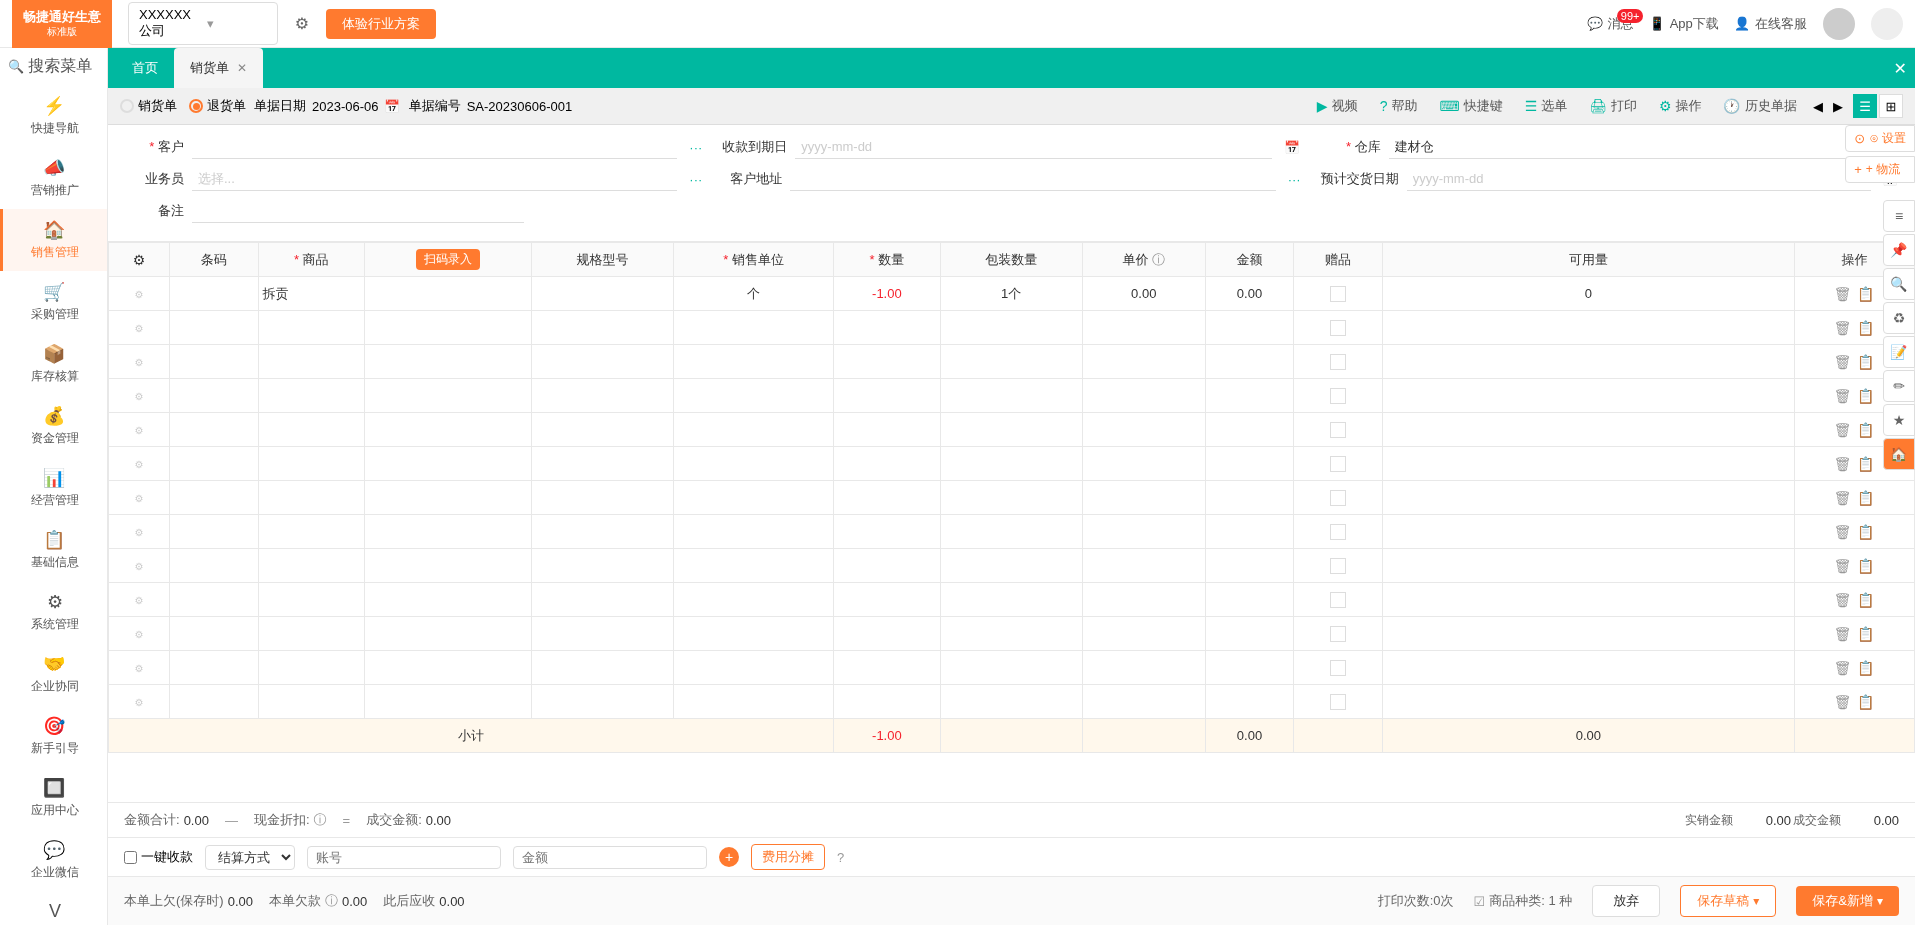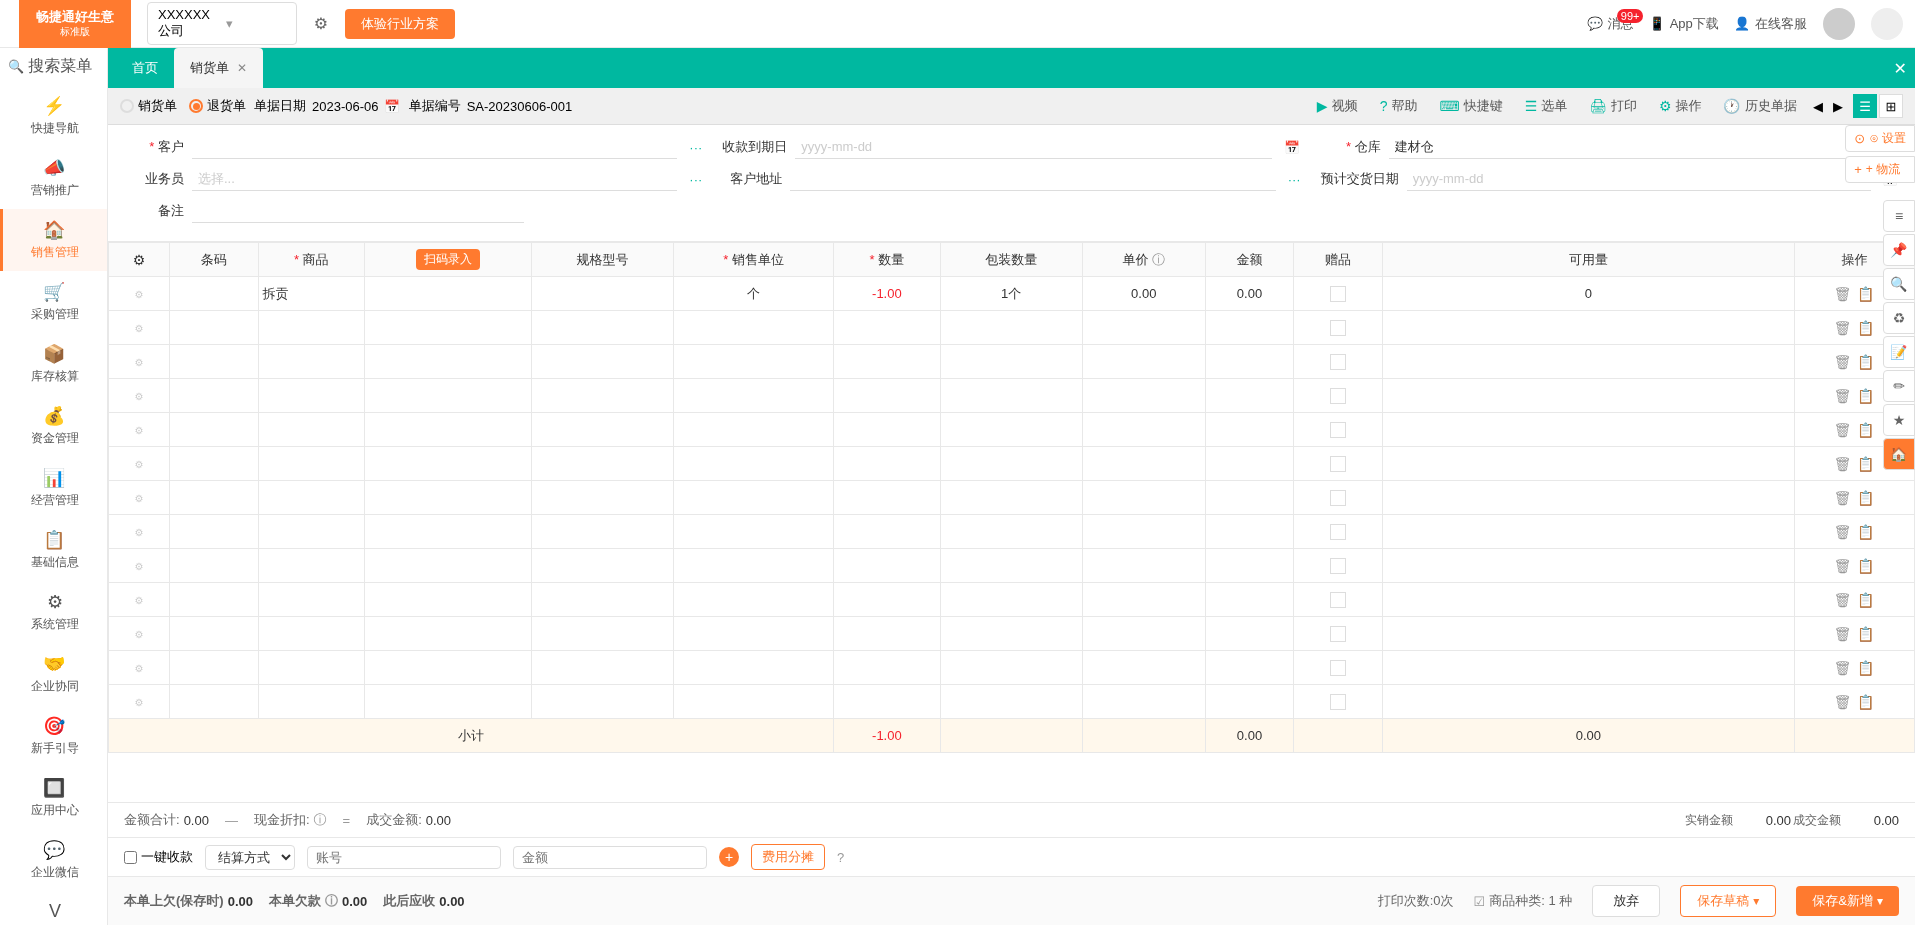--- a/index.html
+++ b/index.html
@@ -4,23 +4,23 @@
   <style>
     * { box-sizing: border-box; margin: 0; padding: 0; font-family: 'Microsoft YaHei', Arial, sans-serif; font-size: 13px; }
     body { background: #f5f5f5; width: 1915px; min-height: 925px; overflow-x: hidden; }
 
     
     .top-header {
       display: flex; align-items: center; background: #fff; height: 48px;
       padding: 0 12px; border-bottom: 1px solid #e8e8e8; position: relative;
     }
     .brand-logo {
-      width: 112px; display: flex; flex-direction: column; align-items: center;
+      width: 100px; display: flex; flex-direction: column; align-items: center;
       justify-content: center; background: #ff7a2f; color: #fff; height: 48px;
-      font-size: 11px; line-height: 1.3; padding: 4px; margin-left: 7px;
+      font-size: 11px; line-height: 1.3; padding: 4px;
     }
     .brand-logo .brand-main { font-size: 13px; font-weight: bold; }
     .brand-logo .brand-sub { font-size: 10px; }
     .company-selector {
       display: flex; align-items: center; margin-left: 16px; cursor: pointer;
       border: 1px solid #ddd; border-radius: 4px; padding: 4px 10px; background: #fff;
       min-width: 150px;
     }
     .company-selector span { flex: 1; }
     .company-selector .chevron { margin-left: 8px; color: #999; }
@@ -201,21 +201,21 @@
     }
     .rs-item { display: flex; align-items: center; gap: 8px; }
     .rs-label { color: #666; font-size: 12px; }
     .rs-value { color: #333; font-weight: 500; min-width: 50px; text-align: right; }
 
     
     .bottom-bar {
       background: #fafafa; border-top: 1px solid #e8e8e8; padding: 8px 16px;
       display: flex; align-items: center; gap: 16px;
     }
-    .bottom-info { display: flex; align-items: center; gap: 4px; color: #666; font-weight: bold; }
+    .bottom-info { display: flex; align-items: center; gap: 4px; color: #666; }
     .bottom-value { color: #333; }
     .bottom-right { margin-left: auto; display: flex; align-items: center; gap: 20px; }
     .btn-abandon {
       border: 1px solid #ddd; background: #fff; border-radius: 4px;
       padding: 6px 20px; cursor: pointer; color: #333;
     }
     .btn-draft {
       border: 1px solid #ff7a2f; background: #fff; color: #ff7a2f;
       border-radius: 4px; padding: 6px 16px; cursor: pointer;
       display: flex; align-items: center; gap: 4px;

